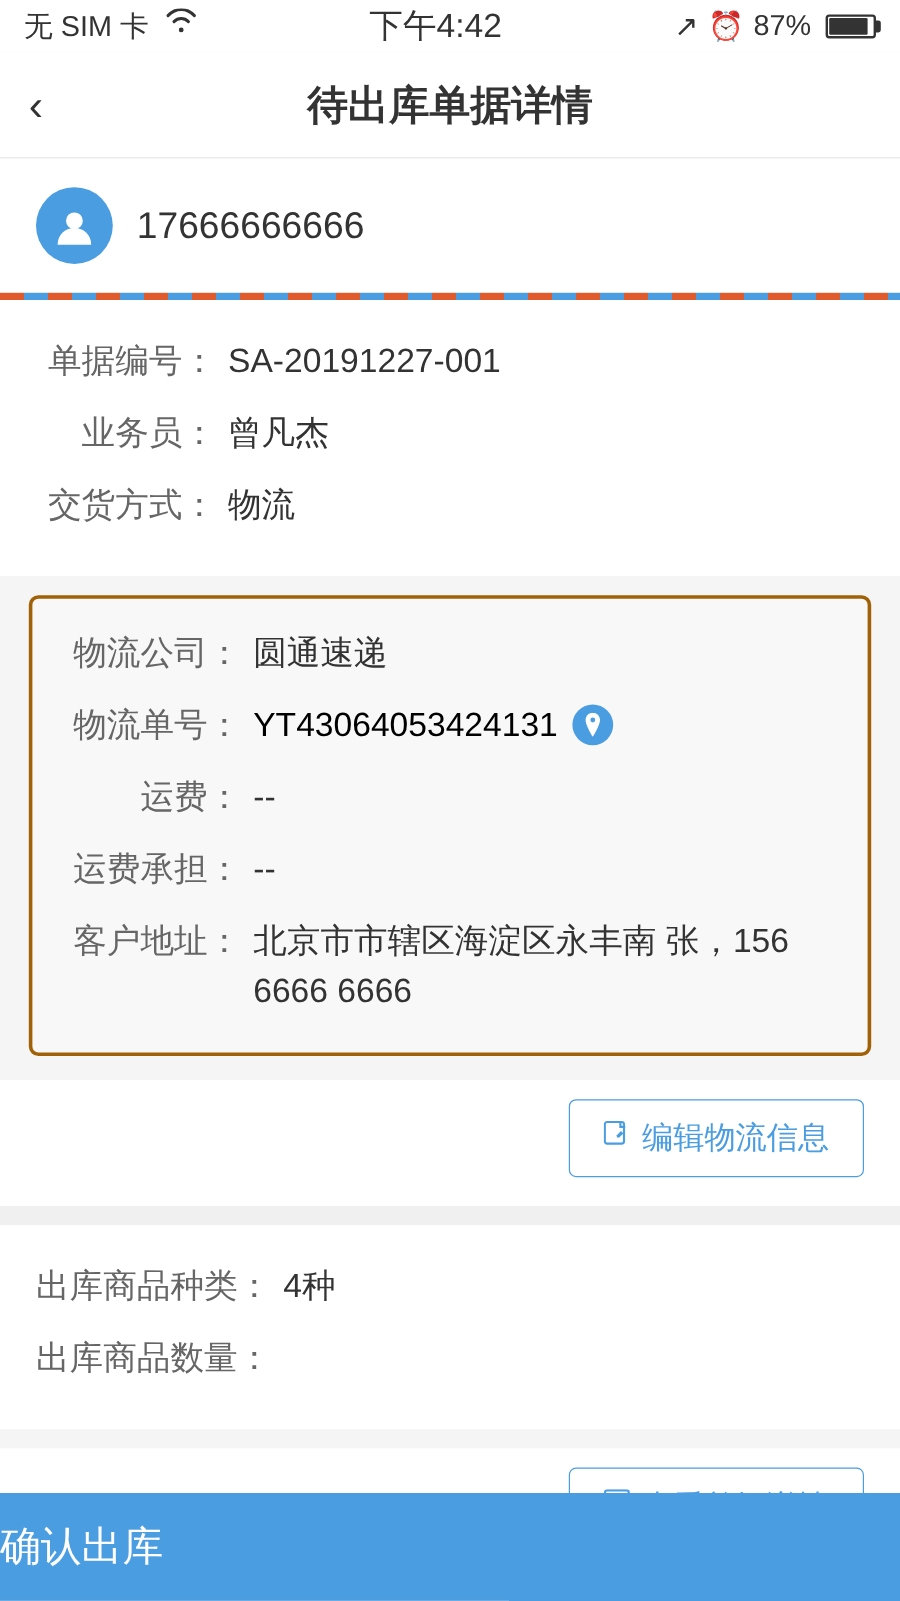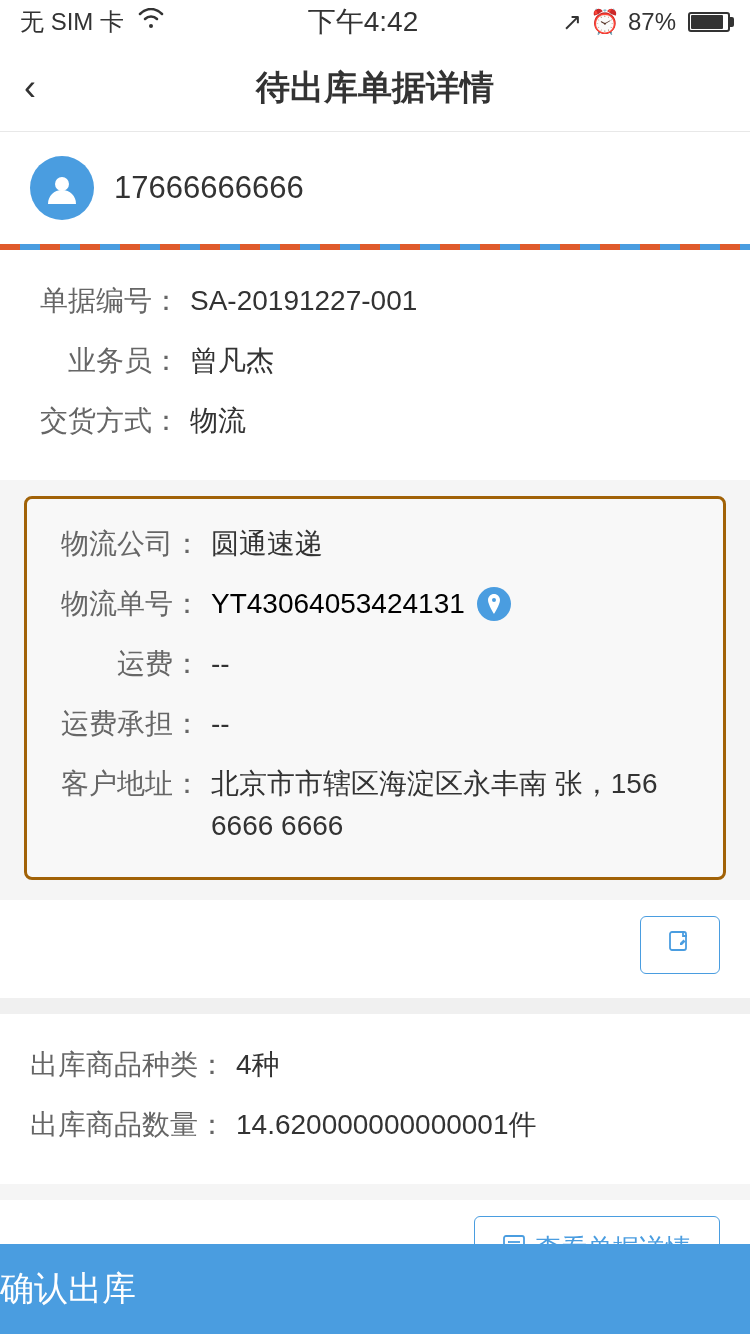--- a/index.html
+++ b/index.html
@@ -319,33 +319,33 @@
 
 <div class="edit-btn" style="background:#fff;padding-bottom:24px;">
   <button class="btn-outline">
     <span class="btn-icon">
       <svg width="22" height="22" viewBox="0 0 22 22" fill="none">
         <rect x="1" y="1" width="16" height="18" rx="2" stroke="#4a9de0" stroke-width="1.8" fill="none"></rect>
         <path d="M14 1v4H18" stroke="#4a9de0" stroke-width="1.8"></path>
         <path d="M13 14l3.5-3.5-2-2L11 12v2h2z" fill="#4a9de0"></path>
       </svg>
     </span>
+    <span>编辑物流信息</span>
   </button>
 </div>
 
 <div class="section-divider"></div>
 
 <div class="goods-section">
   <div class="info-row">
     <span class="info-label">出库商品种类：</span>
     <span class="info-value">4种</span>
   </div>
   <div class="info-row">
     <span class="info-label">出库商品数量：</span>
-    <span class="info-value">14.620000000000001件</span>
   </div>
 </div>
 
 <div class="view-detail-btn">
   <button class="btn-outline">
     <span class="btn-icon">
       <svg width="22" height="22" viewBox="0 0 22 22" fill="none">
         <rect x="1" y="1" width="20" height="20" rx="2" stroke="#4a9de0" stroke-width="1.8" fill="none"></rect>
         <line x1="5" y1="7" x2="17" y2="7" stroke="#4a9de0" stroke-width="1.8"></line>
         <line x1="5" y1="11" x2="17" y2="11" stroke="#4a9de0" stroke-width="1.8"></line>

